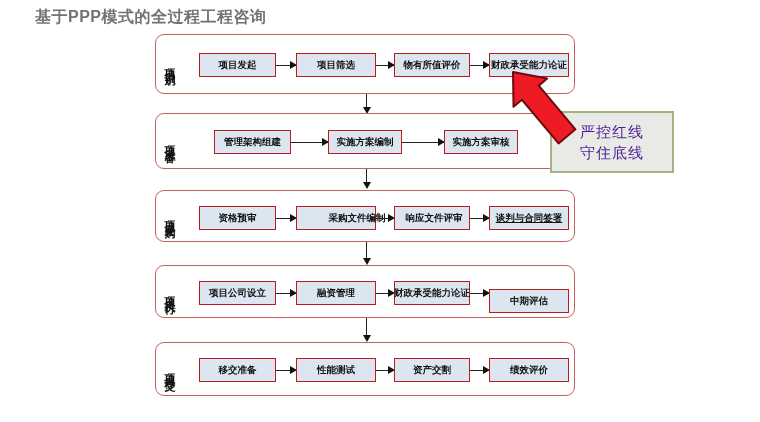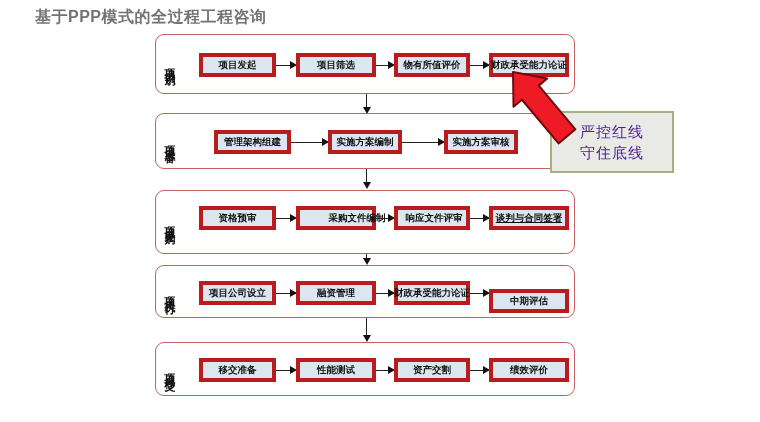--- a/index.html
+++ b/index.html
@@ -5,21 +5,21 @@
   html,body{margin:0;padding:0;background:#fff;}
   .screen{position:relative;width:760px;height:422px;background:#ffffff;overflow:hidden;
           font-family:"Liberation Sans","DejaVu Sans",sans-serif;}
   .title{position:absolute;left:35px;top:7px;font-size:16px;font-weight:bold;
          color:#737373;letter-spacing:0.5px;white-space:nowrap;}
   .stage{position:absolute;left:155px;width:420px;border:1px solid #c4615e;
          border-radius:9px;background:#ffffff;box-sizing:border-box;z-index:1;}
   .stage-label{position:absolute;left:7px;top:50%;transform:translateY(-50%);
          writing-mode:vertical-rl;text-orientation:upright;font-size:11px;font-weight:bold;
          color:#111;letter-spacing:2px;line-height:14px;}
-  .node{position:absolute;height:24px;background:#dce6f1;border:4px solid #b91c1c;
+  .node{position:absolute;height:24px;background:#dce6f1;border:1px solid #b91c1c;
         box-sizing:border-box;display:flex;align-items:center;justify-content:center;
         font-size:9.5px;font-weight:bold;color:#111;white-space:nowrap;z-index:2;padding:0 2px;}
   .hconn{position:absolute;height:0;border-top:1.3px solid #222;z-index:2;}
   .hconn::after{content:"";position:absolute;right:-1px;top:-4.7px;width:0;height:0;
         border-left:7px solid #111;border-top:4px solid transparent;border-bottom:4px solid transparent;}
   .vconn{position:absolute;width:0;border-left:1.3px solid #222;z-index:0;}
   .vconn::after{content:"";position:absolute;left:-4.2px;bottom:-7px;width:0;height:0;
         border-top:7px solid #111;border-left:4px solid transparent;border-right:4px solid transparent;}
   .callout{position:absolute;left:550px;top:111px;width:124px;height:62px;background:#e9eae6;
         border:2px solid #a4b180;box-sizing:border-box;z-index:5;display:flex;flex-direction:column;
@@ -51,21 +51,21 @@
     <div class="stage-label">项目准备</div>
     <div class="node" style="left:58px;top:16px;width:77px;">管理架构组建</div>
     <div class="hconn" style="left:135px;top:28px;width:37px;"></div>
     <div class="node" style="left:172px;top:16px;width:74px;">实施方案编制</div>
     <div class="hconn" style="left:246px;top:28px;width:42px;"></div>
     <div class="node" style="left:288px;top:16px;width:74px;">实施方案审核</div>
   </section>
 
   <div class="vconn" style="left:366px;top:169px;height:13px;"></div>
 
-  <section class="stage" style="top:190px;height:64px;">
+  <section class="stage" style="top:190px;height:52px;">
     <div class="stage-label">项目采购</div>
     <div class="node" style="left:43px;top:15px;width:77px;">资格预审</div>
     <div class="hconn" style="left:120px;top:27px;width:20px;"></div>
     <div class="node" style="left:140px;top:15px;width:80px;padding-left:44px;">采购文件编制</div>
     <div class="hconn" style="left:220px;top:27px;width:18px;"></div>
     <div class="node" style="left:238px;top:15px;width:76px;padding-left:6px;">响应文件评审</div>
     <div class="hconn" style="left:314px;top:27px;width:19px;"></div>
     <div class="node" style="left:333px;top:15px;width:80px;text-decoration:underline;">谈判与合同签署</div>
   </section>
 

